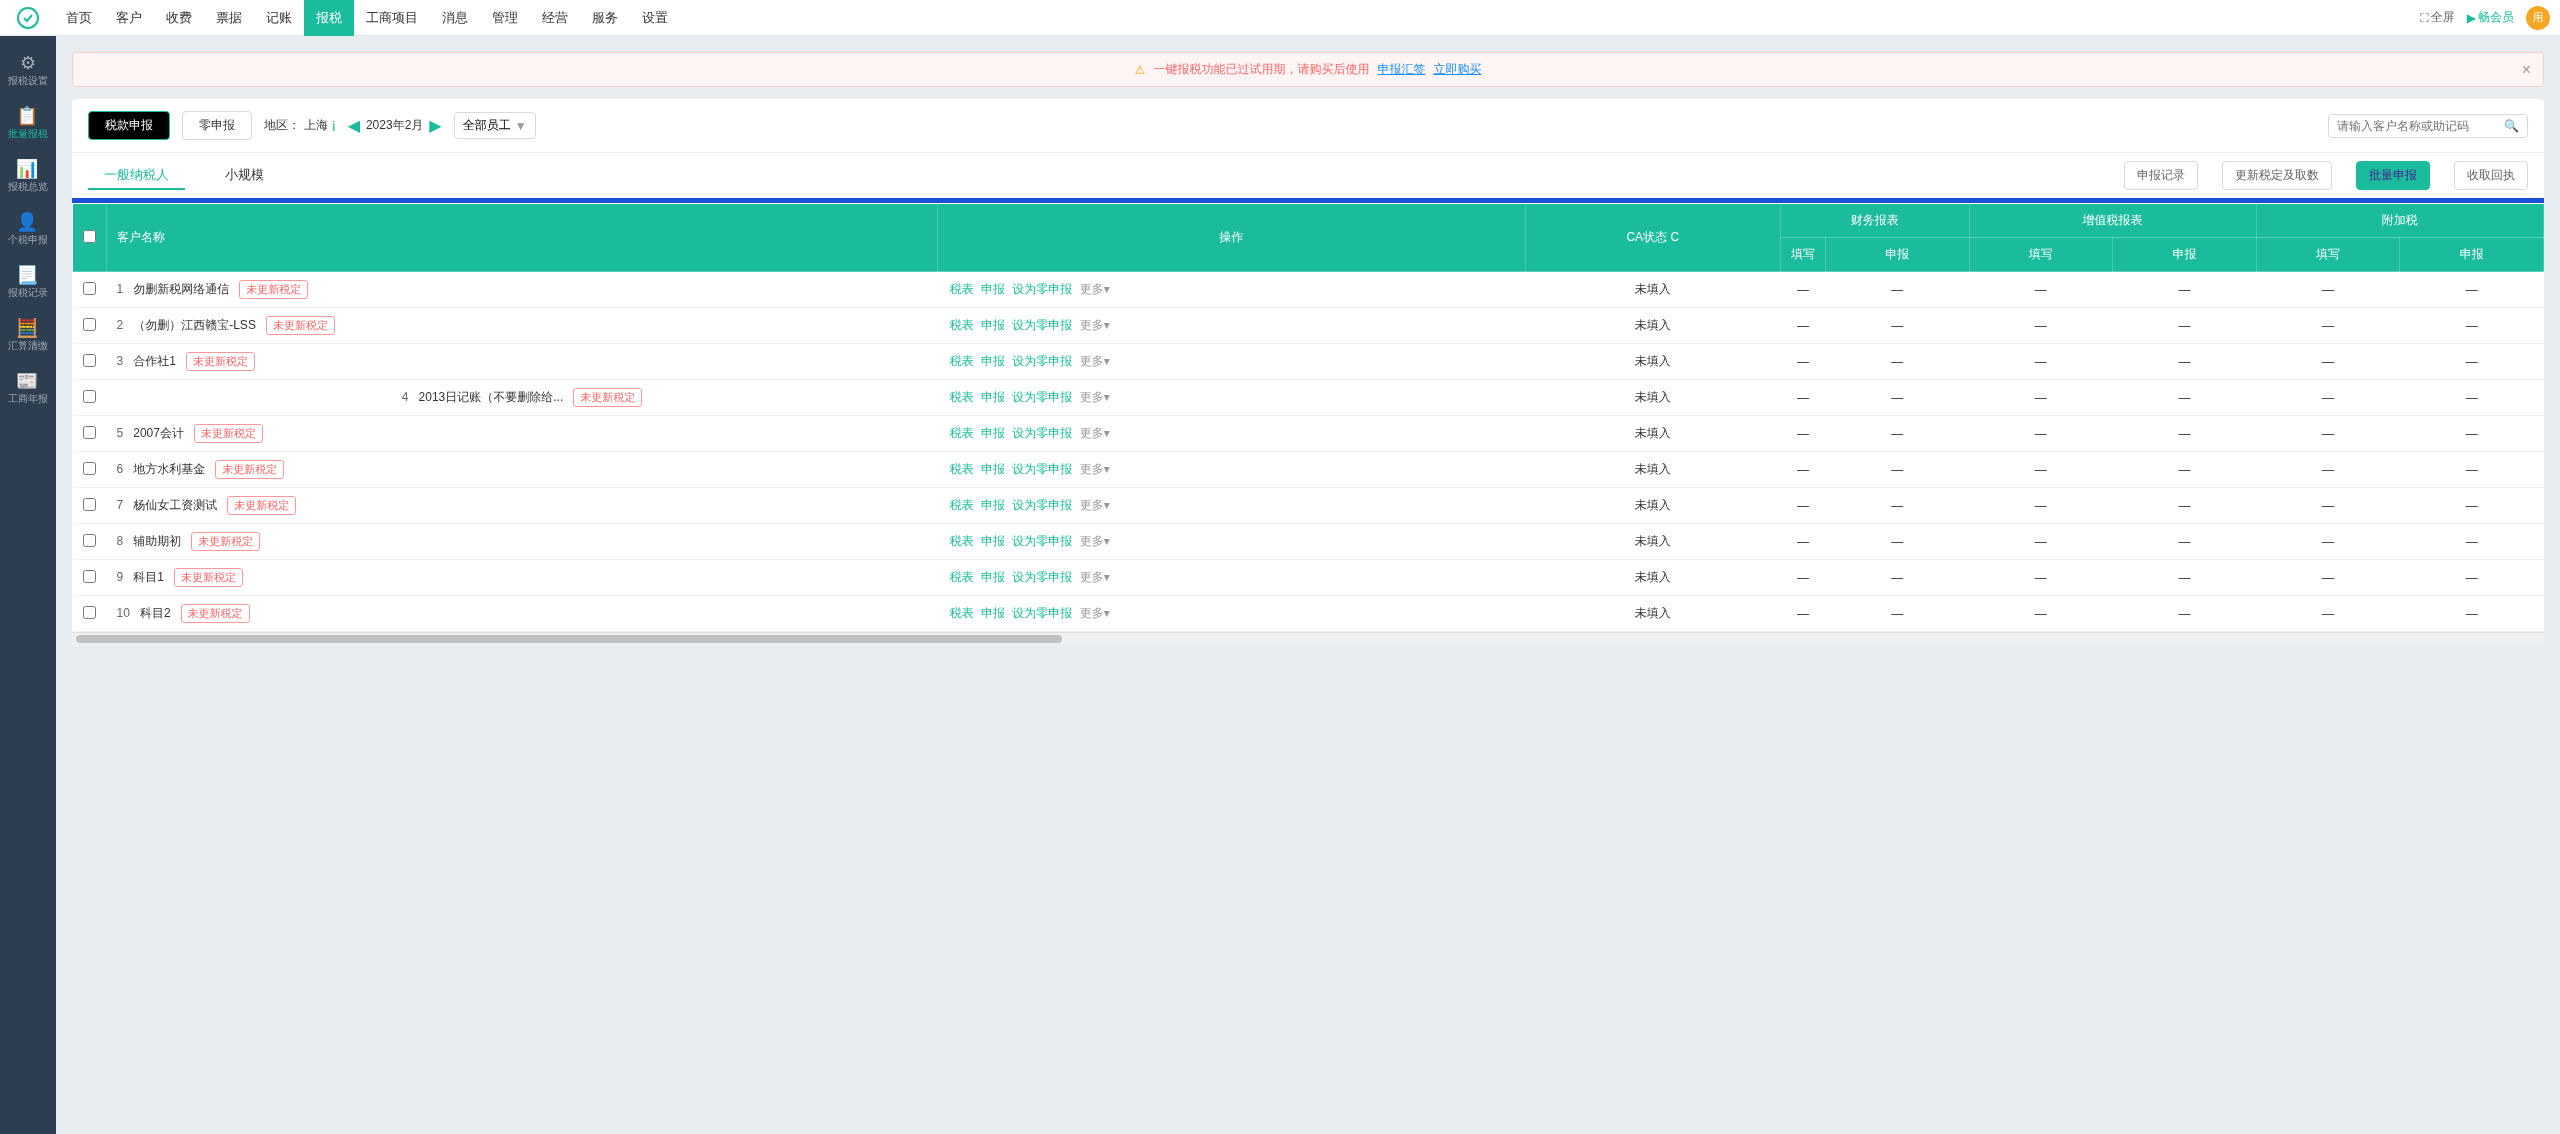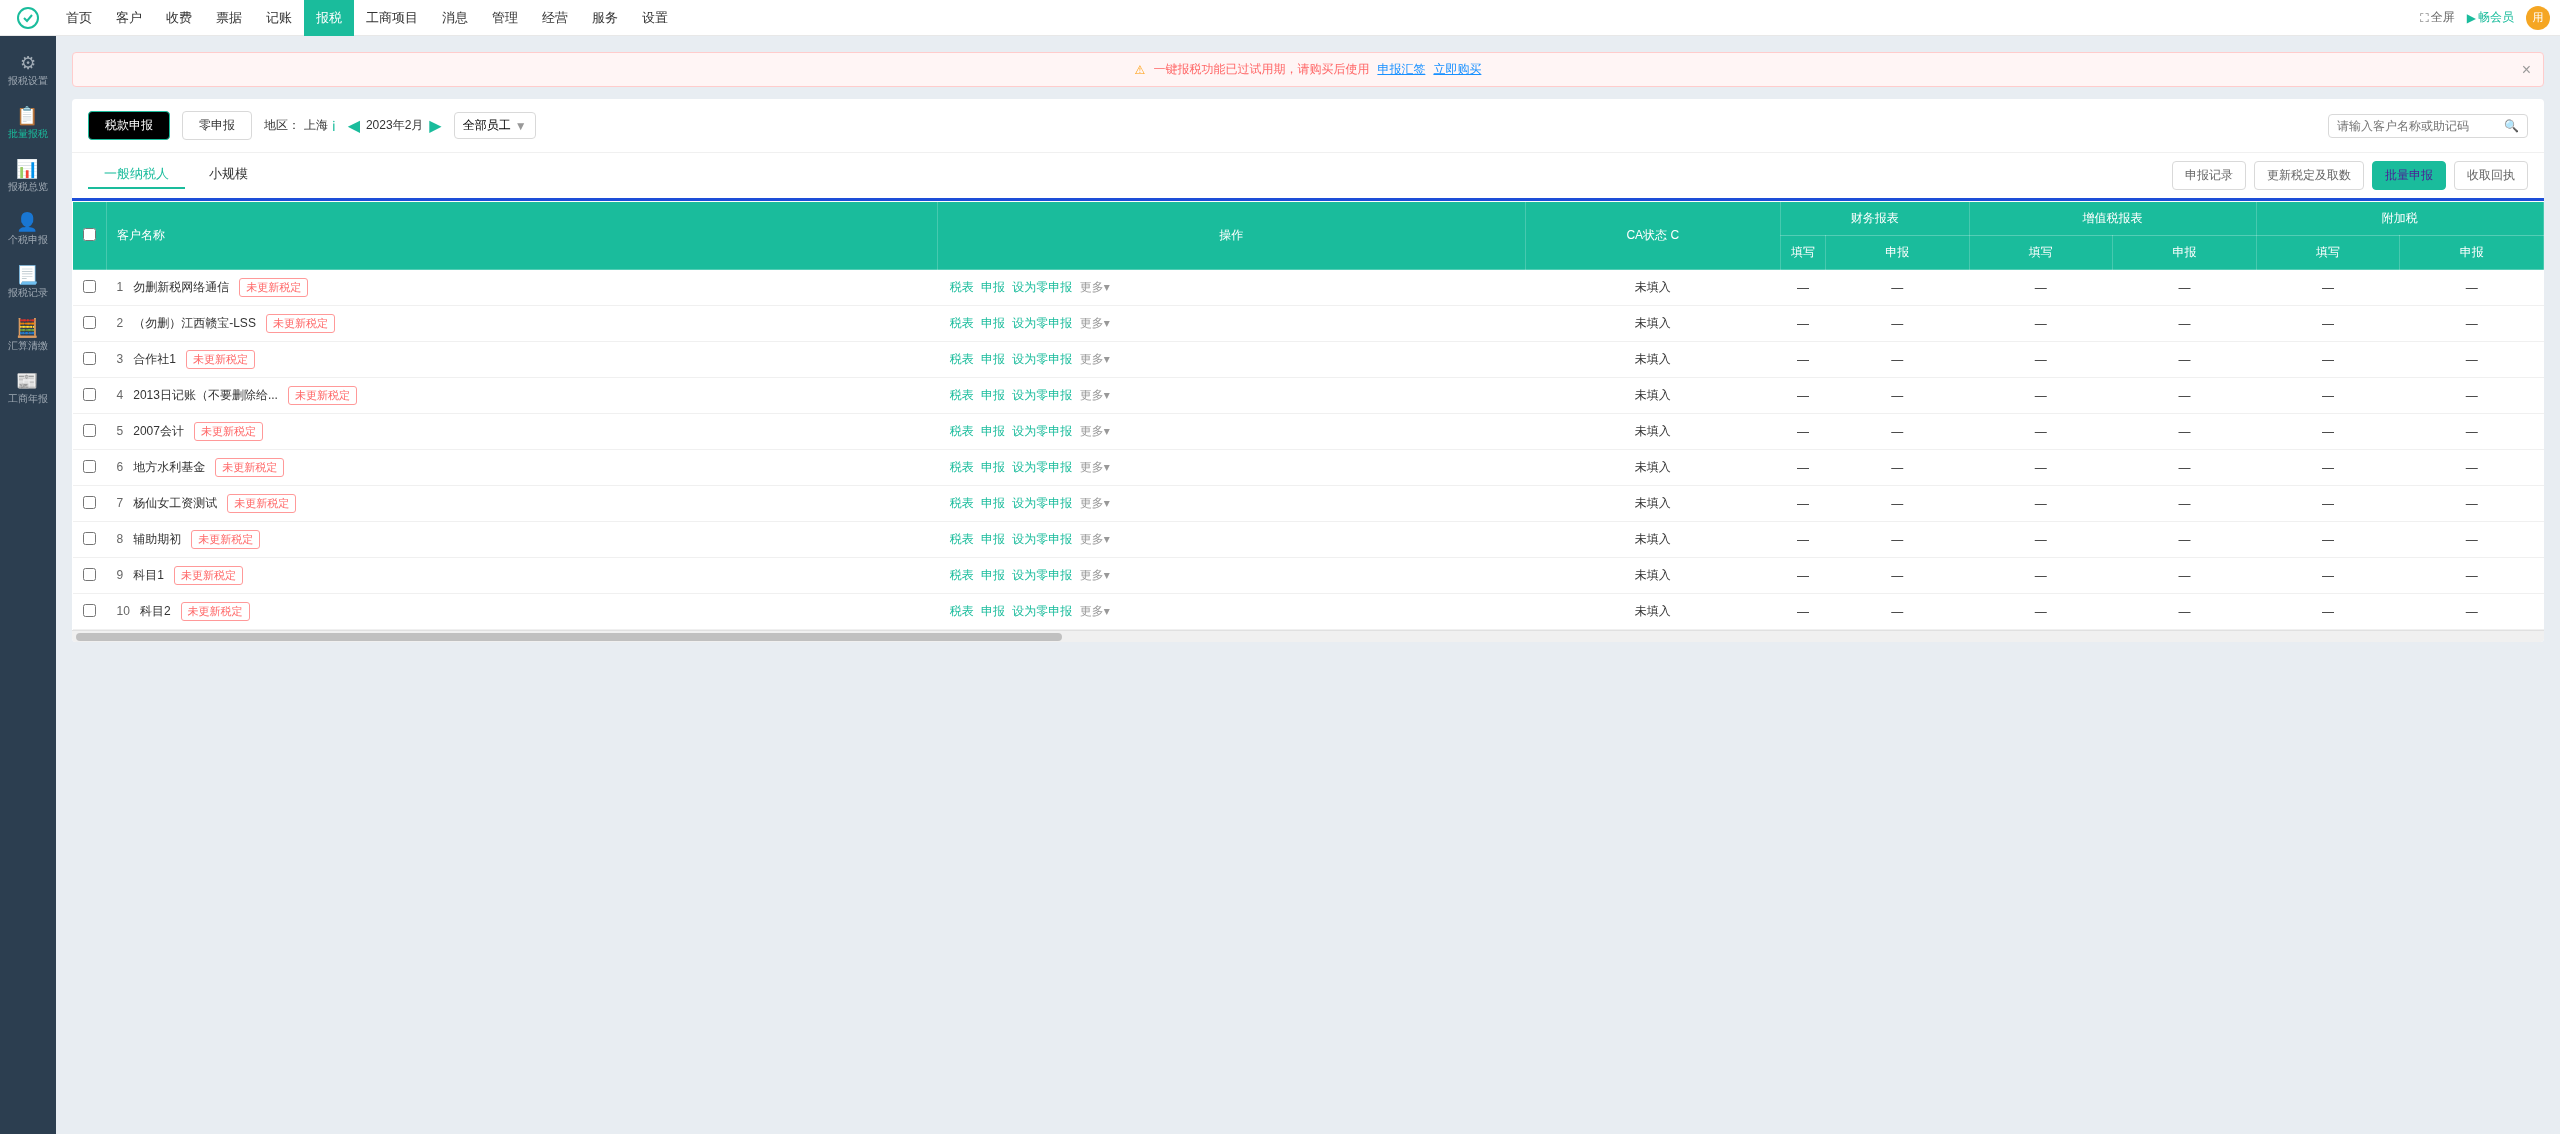--- a/index.html
+++ b/index.html
@@ -222,23 +222,23 @@
     }
     .search-btn {
       cursor: pointer;
       color: #999;
     }
 
     
     .sub-toolbar {
       padding: 8px 16px;
       display: flex;
-      align-items: flex-start;
-      gap: 8px;
-      border-bottom: 3px solid #1d4ed8;
+      align-items: center;
+      gap: 24px;
+      border-bottom: 5px solid #1d4ed8;
     }
     .type-tab {
       padding: 4px 16px;
       cursor: pointer;
       font-size: 13px;
       color: #333;
       border-bottom: 2px solid transparent;
     }
     .type-tab.active {
       color: #1abc9c;
@@ -554,21 +554,21 @@
     <td class="dash-text">—</td>
     <td class="dash-text">—</td>
     <td class="dash-text">—</td>
     <td class="dash-text">—</td>
     <td class="dash-text">—</td>
   </tr>
               <tr>
     <td>
       <input type="checkbox" style="">
     </td>
-    <td style="text-align:left;">
+    <td style="text-align:center;">
       <span class="row-num">4</span>
       &nbsp;
       <span>2013日记账（不要删除给...</span>
       &nbsp;
       <span class="status-badge">未更新税定</span>
     </td>
     <td>
       <span class="op-link">税表</span>
       <span class="op-link">申报</span>
       <span class="op-link">设为零申报</span>

